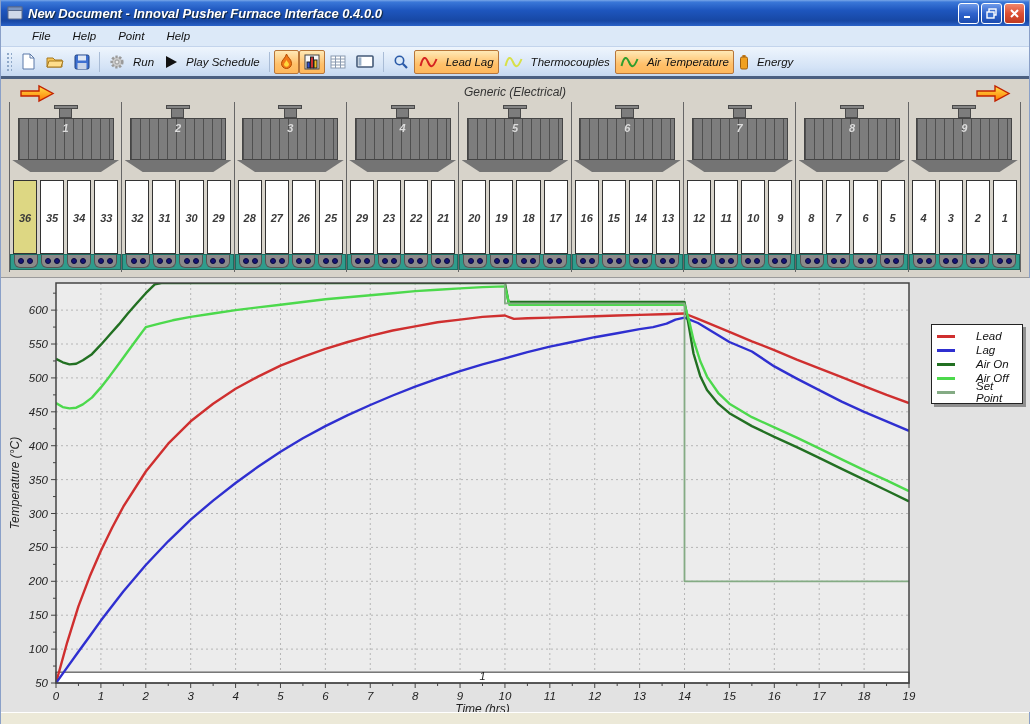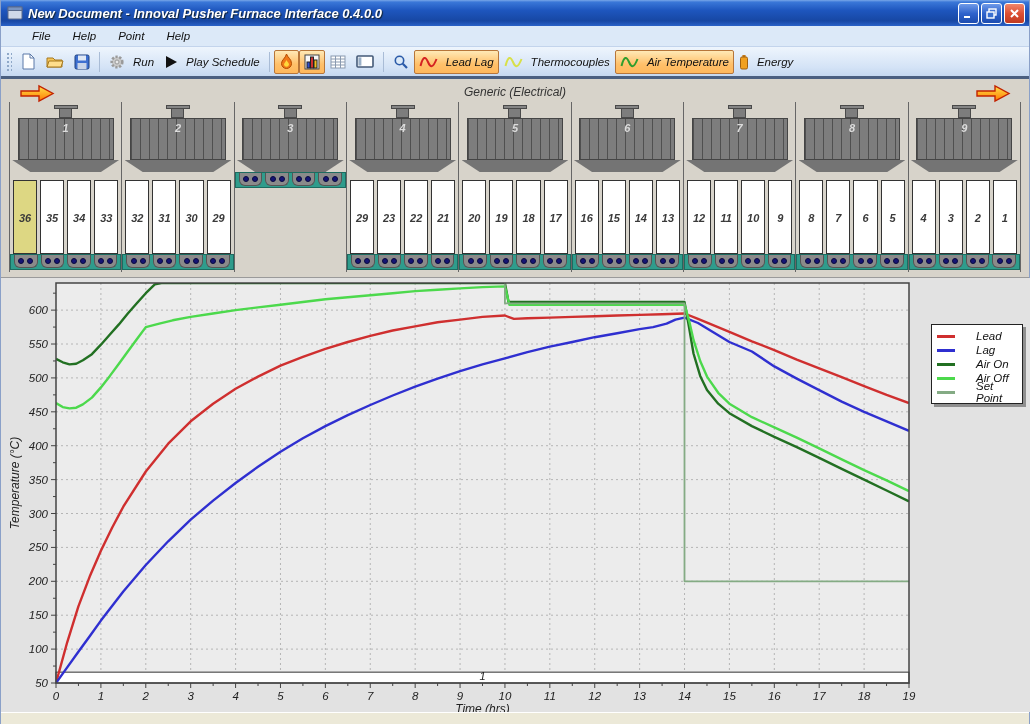--- a/index.html
+++ b/index.html
@@ -337,20 +337,34 @@
           </div>
         </div>
         <div class="zone">
           <div class="heater">
             <div class="chimney-cap"></div>
             <div class="chimney-stem"></div>
             <div class="heater-body">
               <span class="heater-num">3</span>
             </div>
             <div class="heater-base"></div>
+          </div>
+          <div class="slots">
+            <div class="slot">
+              <span class="num">28</span>
+            </div>
+            <div class="slot">
+              <span class="num">27</span>
+            </div>
+            <div class="slot">
+              <span class="num">26</span>
+            </div>
+            <div class="slot">
+              <span class="num">25</span>
+            </div>
           </div>
           <div class="rollers">
             <div class="tray">
               <span class="dot"></span>
               <span class="dot"></span>
             </div>
             <div class="tray">
               <span class="dot"></span>
               <span class="dot"></span>
             </div>

